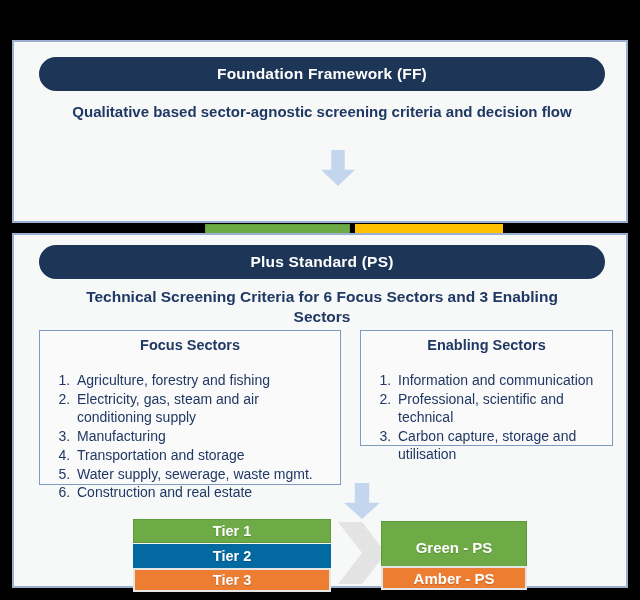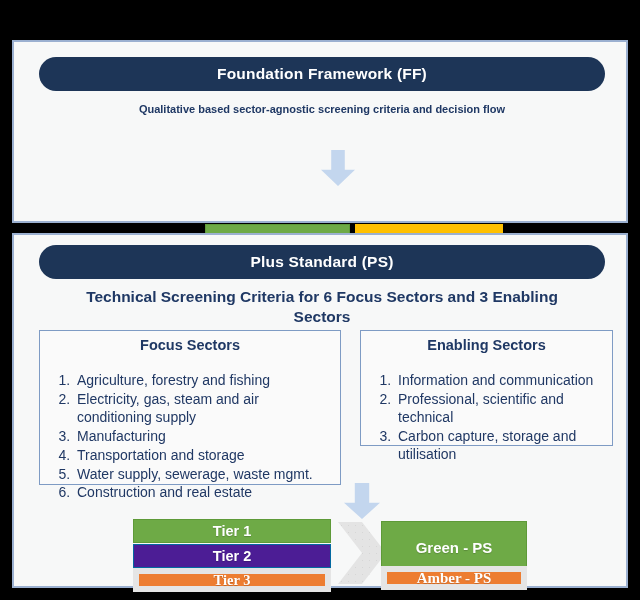--- a/index.html
+++ b/index.html
@@ -74,21 +74,21 @@
     text-align: center;
     font-weight: bold;
     color: #1F3864;
     line-height: 1.28;
     box-sizing: border-box;
   }
   .subhead-ff {
     left: 55px;
     top: 60px;
     width: 506px;
-    font-size: 11px;
+    font-size: 15px;
   }
   .subhead-ps {
     left: 45px;
     top: 52px;
     width: 526px;
     font-size: 15.5px;
   }
 
   
   .arrow-down {
@@ -123,25 +123,24 @@
   }
   .chip-green {
     background: #6EAA46;
     border: 1px solid #5E9A38;
   }
   .chip-amber {
     background: #FFC000;
   }
   .chip-orange {
     background: #ED7D31;
-    border: 6px solid #e5e5e5;
-    font-family: Liberation Serif, serif;
+    border: 2px solid #e5e5e5;
   }
   .chip-yellow {
-    background: #4c1d95;
+    background: #0369a1;
     border: 1px solid #0369a1;
   }
 
   .chip-green-ff { left: 191px; top: 182px; width: 145px; height: 30px; }
   .chip-amber-ff { left: 341px; top: 182px; width: 148px; height: 30px; }
 
   
   .sector-box {
     position: absolute;
     background: #FAFAFA;

